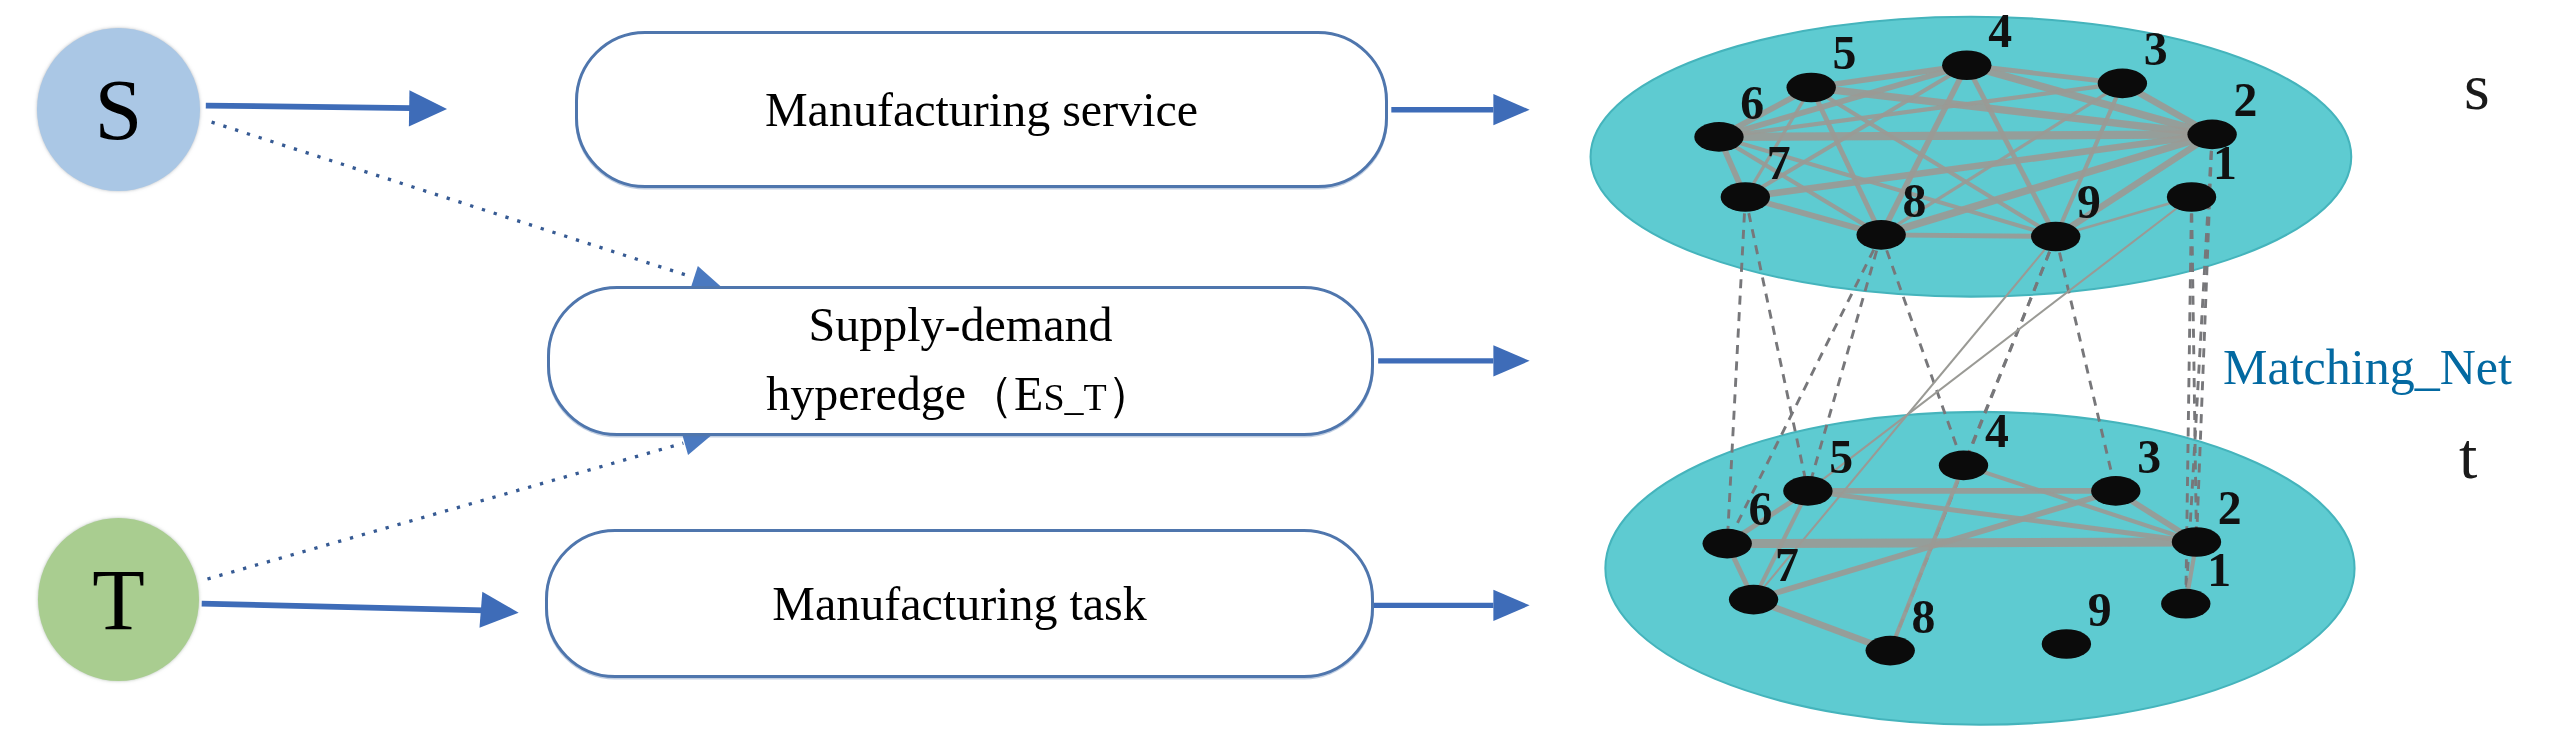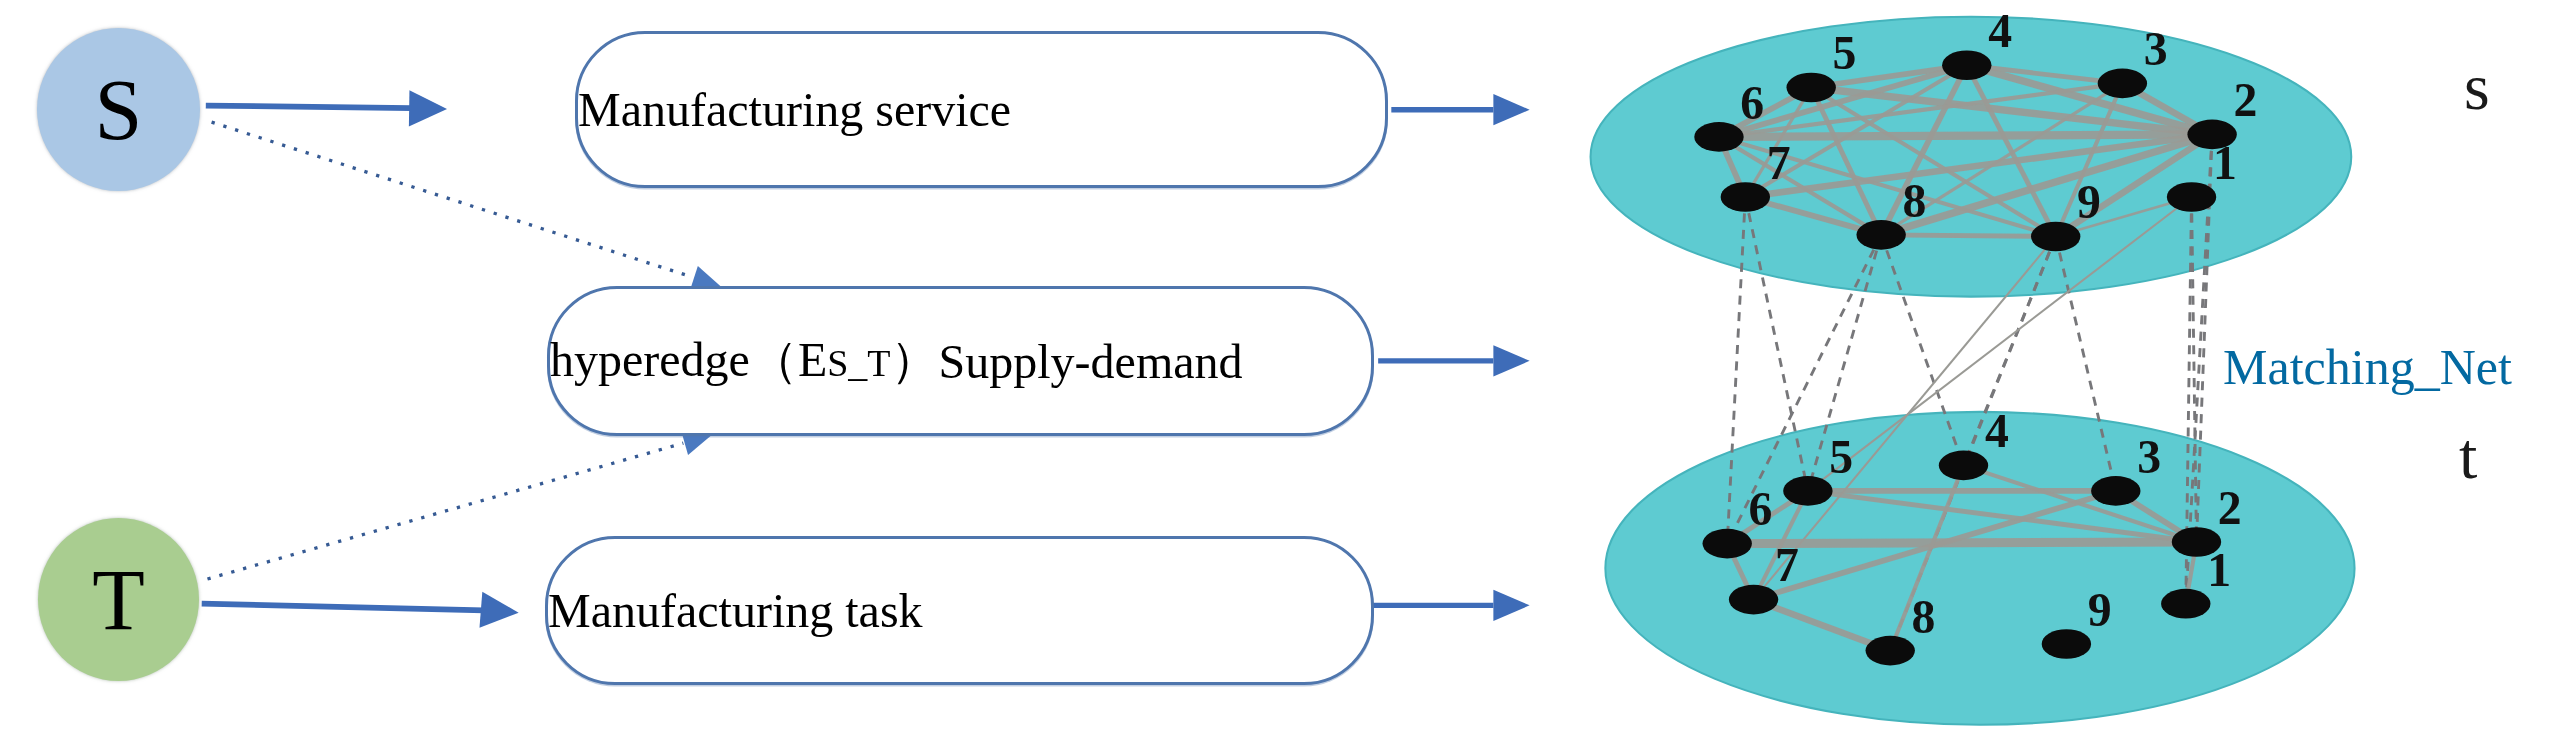--- a/index.html
+++ b/index.html
@@ -6,26 +6,26 @@
   .canvas{position:relative;width:2576px;height:734px;background:#ffffff;overflow:hidden;
           font-family:"Liberation Serif",serif;}
   .canvas svg.base{position:absolute;left:0;top:0;width:2576px;height:734px;}
 
   .bubble{position:absolute;border-radius:50%;display:flex;align-items:center;justify-content:center;
           color:#000;font-size:86px;line-height:1;}
   .bubble-s{left:37px;top:28px;width:163px;height:163px;background:#aac7e5;box-shadow:0 0 3.3px rgba(120,130,140,.55);}
   .bubble-t{left:38px;top:518px;width:161px;height:163px;background:#a9cd90;box-shadow:0 0 3.3px rgba(120,140,120,.55);}
 
   .pbox{position:absolute;background:#ffffff;border:3.3px solid #4f76ad;border-radius:70px;
-        display:flex;flex-direction:row;align-items:center;justify-content:flex-start;
+        display:flex;flex-direction:column;align-items:center;justify-content:center;
         color:#000;font-size:48px;line-height:69px;text-align:center;
         box-shadow:0 1.6px 0 rgba(79,118,173,.35);}
   .pbox-1{left:575px;top:30.5px;width:807px;height:151px;}
   .pbox-2{left:547px;top:286px;width:821px;height:144px;}
-  .pbox-3{left:545px;top:529px;width:823px;height:143px;margin-top:7px;}
+  .pbox-3{left:545px;top:529px;width:823px;height:143px;}
   .subcap{font-size:38px;}
 
   .net-side-label{position:absolute;color:#1a1a1a;font-size:66px;line-height:1;}
   .label-s{left:2464px;top:54px;}
   .label-t{left:2459px;top:423px;}
   .label-matching{position:absolute;left:2223px;top:342px;color:#0369a1;
                   font-size:50px;line-height:1;}
 </style>
 </head>
 <body>
@@ -179,24 +179,24 @@
     <span>S</span>
   </div>
   <div class="bubble bubble-t">
     <span>T</span>
   </div>
 
   <div class="pbox pbox-1">
     <div>Manufacturing service</div>
   </div>
   <div class="pbox pbox-2">
+    <div>Supply-demand</div>
     <div>
       <span>hyperedge（E</span><span class="subcap">S_T</span><span>）</span>
     </div>
-    <div>Supply-demand</div>
   </div>
   <div class="pbox pbox-3">
     <div>Manufacturing task</div>
   </div>
 
   <div class="net-side-label label-s">s</div>
   <div class="net-side-label label-t">t</div>
   <div class="label-matching">Matching_Net</div>
 
 </div>

